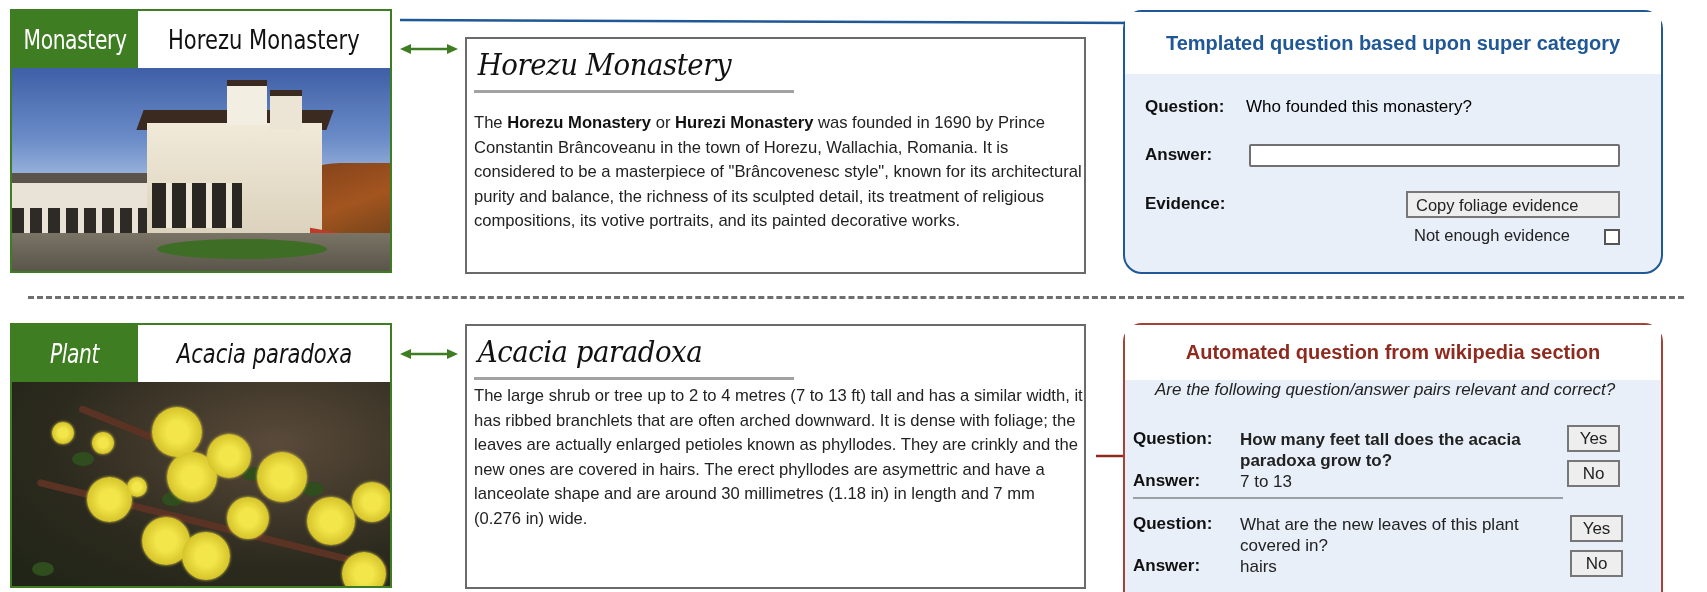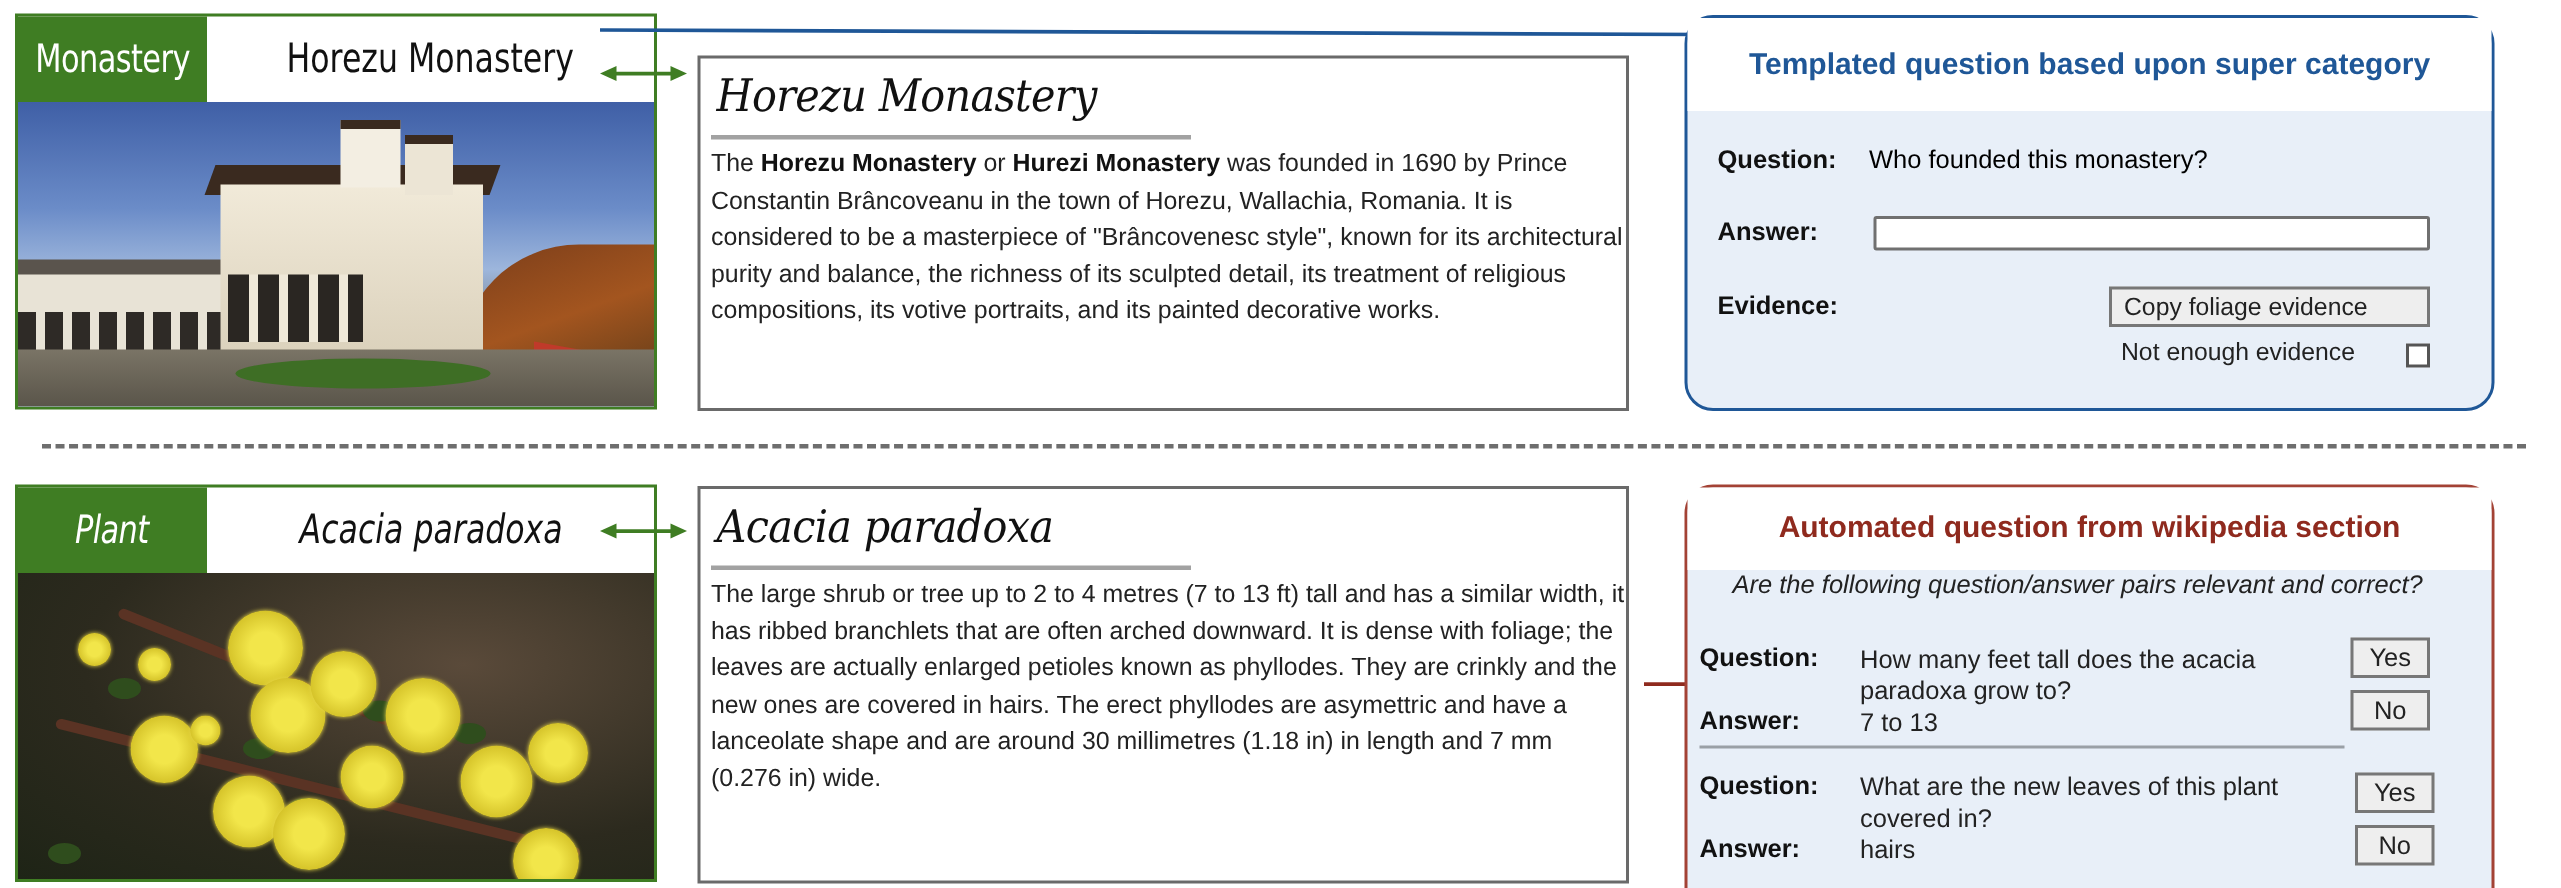--- a/index.html
+++ b/index.html
@@ -1,20 +1,20 @@
 <!DOCTYPE html>
 <html><head>
 <meta charset="utf-8">
 <style>
   * { box-sizing: border-box; margin: 0; padding: 0; }
   html, body { width: 1707px; height: 592px; background: #ffffff; overflow: hidden; }
   body { position: relative; font-family: "Liberation Sans", sans-serif; color: #222; }
 
   
-  .entity-card { position: absolute; left: 10px; width: 428px; border: 2px solid #3f7d23; background: #fff; }
+  .entity-card { position: absolute; left: 10px; width: 382px; border: 2px solid #3f7d23; background: #fff; }
   .entity-card.top { top: 9px; height: 264px; }
   .entity-card.bottom { top: 323px; height: 265px; font-style: italic; }
   .entity-header { display: flex; height: 57px; }
   .entity-cat-wrap { width: 126px; background: #3f7d23; overflow: hidden; display: flex; align-items: center; justify-content: center; }
   .entity-cat-text { color: #fff; font-family: "DejaVu Sans", sans-serif; font-size: 26px; display: inline-block; transform: scaleX(0.78); letter-spacing: -0.5px; white-space: nowrap; }
   .entity-name-wrap { flex: 1; display: flex; align-items: center; justify-content: center; overflow: hidden; }
   .entity-name-text { color: #111; font-family: "DejaVu Sans", sans-serif; font-size: 27px; display: inline-block; transform: scaleX(0.78); white-space: nowrap; }
   .entity-photo { position: absolute; left: 0; right: 0; top: 57px; bottom: 0; overflow: hidden; }
 
   
@@ -40,21 +40,21 @@
 
   
   .arrow { position: absolute; }
 
   
   .wiki-box { position: absolute; left: 465px; width: 621px; border: 2px solid #6a6a6a; background: #fff; padding: 8px 0 0 7px; }
   .wiki-box.top { top: 37px; height: 237px; }
   .wiki-box.bottom { top: 324px; height: 265px; }
   .wiki-title { font-family: "DejaVu Serif", serif; font-style: italic; font-size: 30px; color: #111; padding-left: 4px; letter-spacing: -0.5px; transform: scaleX(0.92); transform-origin: left center; white-space: nowrap; }
   .wiki-rule { width: 320px; height: 3px; background: #a2a2a2; margin-top: 8px; }
-  .wiki-text { font-size: 16.6px; line-height: 24.5px; color: #222; margin-top: 4px; width: 610px; }
+  .wiki-text { font-size: 16.6px; line-height: 24.5px; color: #222; margin-top: 18px; width: 610px; }
   .wiki-box.bottom .wiki-text { margin-top: 4px; }
   .wiki-heading { font-size: 21px; font-weight: bold; color: #111; margin-top: 9px; }
   .wiki-text b { font-weight: bold; color: #111; }
 
   
   .separator { position: absolute; left: 28px; top: 296px; width: 1656px; border-top: 3px dashed #6e6e6e; }
 
   
   .q-panel { position: absolute; left: 1123px; width: 540px; background: #e8eff8; border-radius: 19px; }
   .q-panel.templated { top: 10px; height: 264px; border: 2px solid #1f5797; }
@@ -194,21 +194,21 @@
 <svg class="arrow" style="left:1096px; top:449px;" width="60" height="14">
   <line x1="0" y1="7" x2="46" y2="7" stroke="#8f2a1e" stroke-width="2.5"></line>
   <polygon points="58,7 45,1 45,13" fill="#8f2a1e"></polygon>
 </svg>
 
 <div class="q-panel automated">
   <div class="q-panel-header">Automated question from wikipedia section</div>
   <div class="auto-prompt">Are the following question/answer pairs relevant and correct?</div>
 
   <span class="qa-label" style="top:104px;">Question:</span>
-  <div class="qa-text" style="top:104px;">How many feet tall does the acacia paradoxa grow to?</div>
+  <div class="qa-text" style="top:104px;font-weight:bold;">How many feet tall does the acacia paradoxa grow to?</div>
   <span class="qa-label" style="top:146px;">Answer:</span>
   <div class="qa-text" style="top:146px;">7 to 13</div>
   <button class="yn-btn" style="left:442px; top:100px;">Yes</button>
   <button class="yn-btn" style="left:442px; top:135px;">No</button>
 
   <div class="qa-divider"></div>
 
   <span class="qa-label" style="top:189px;">Question:</span>
   <div class="qa-text" style="top:189px;">What are the new leaves of this plant covered in?</div>
   <span class="qa-label" style="top:231px;">Answer:</span>

